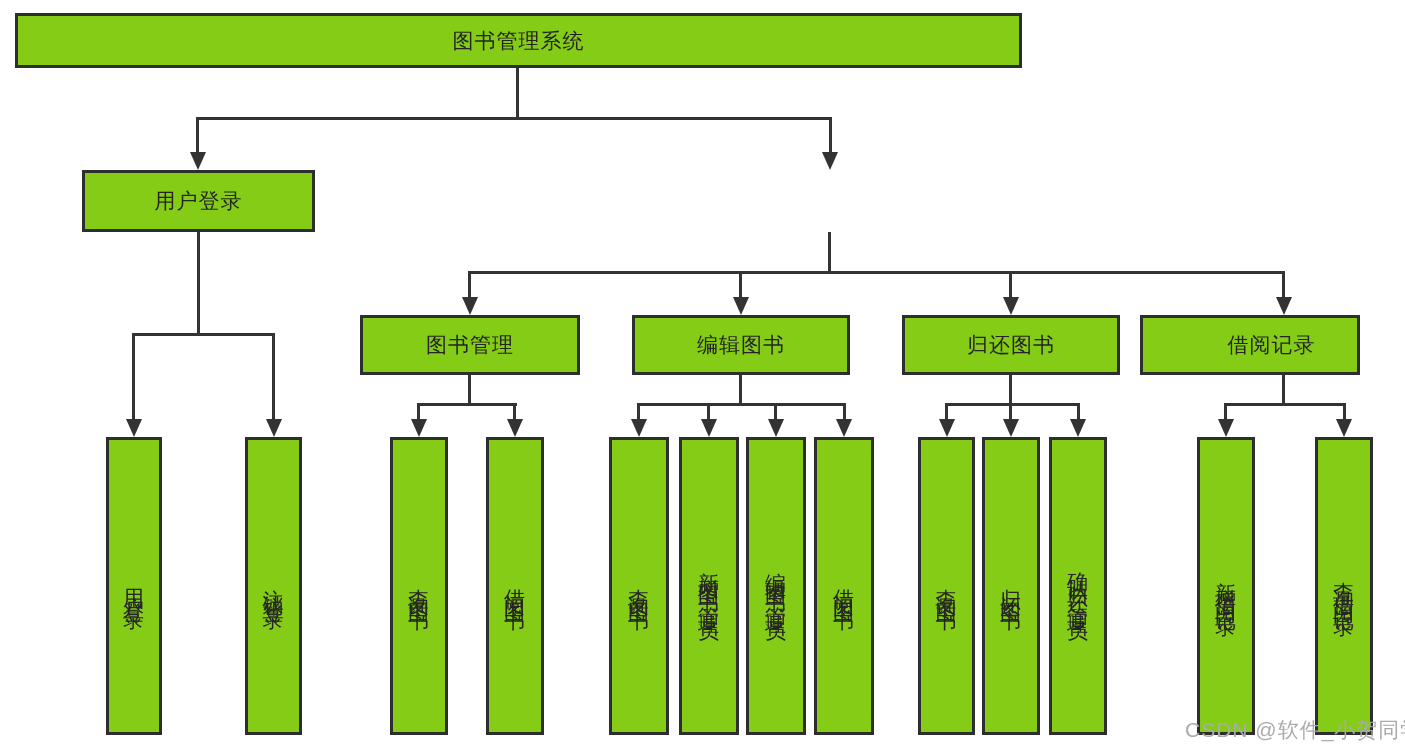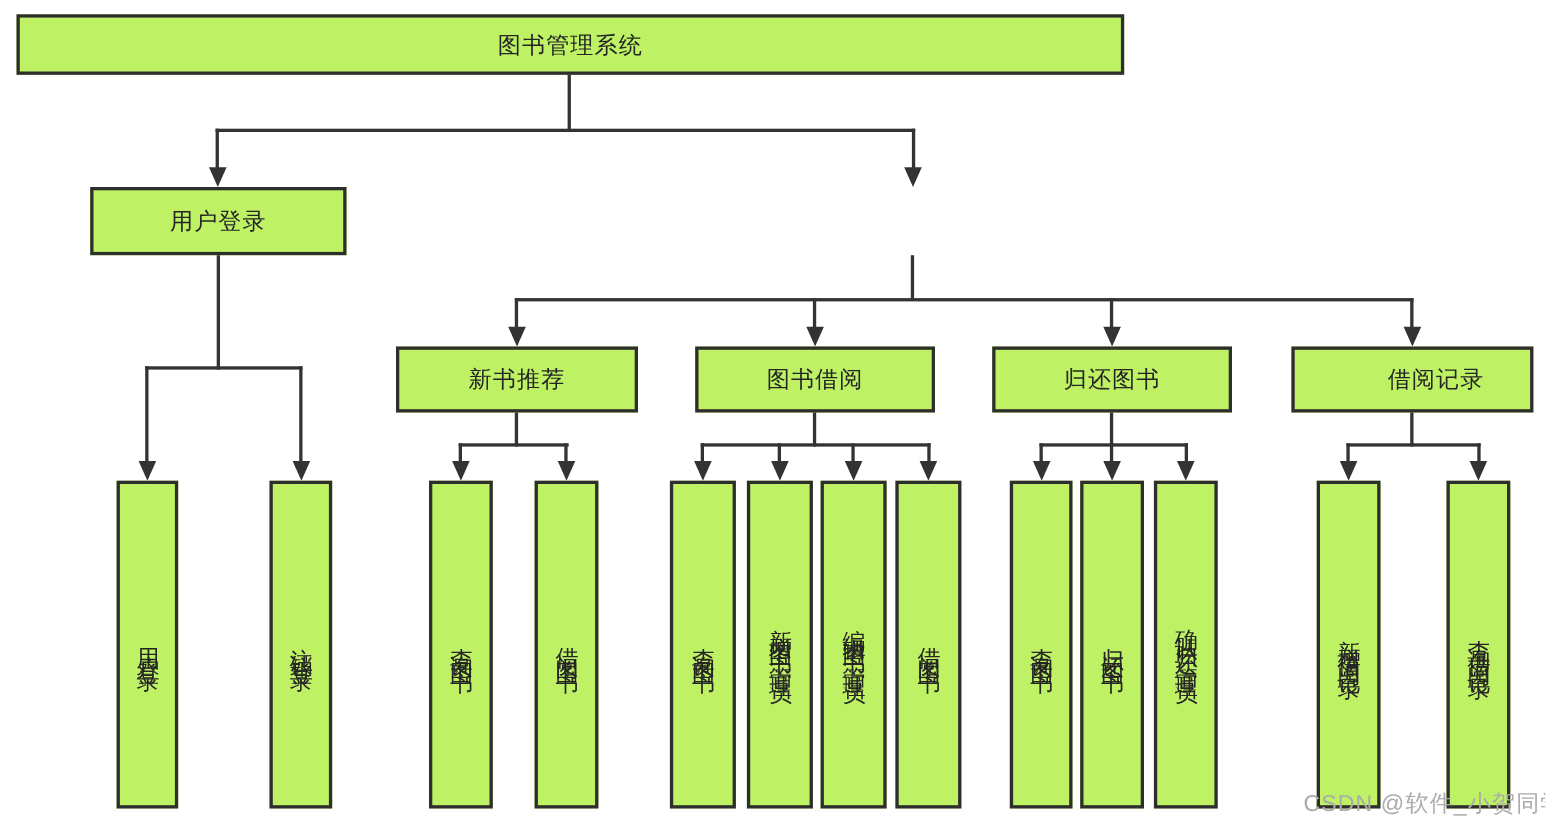--- a/index.html
+++ b/index.html
@@ -1,21 +1,21 @@
 <!DOCTYPE html>
 <html><head>
 <meta charset="utf-8">
 <style>
   html,body{margin:0;padding:0;background:#ffffff;}
   #stage{
     position:relative;width:1405px;height:747px;background:#ffffff;overflow:hidden;
     font-family:"Liberation Sans","DejaVu Sans",sans-serif;color:#222222;
   }
   .box{
-    position:absolute;box-sizing:border-box;border:3px solid #2e2e2e;background:#bef264;
+    position:absolute;box-sizing:border-box;border:3px solid #2e2e2e;background:#84cc16;
     display:flex;align-items:center;justify-content:center;
   }
   .hbox{font-size:21px;letter-spacing:1px;color:#252525;}
   .vbox{
     writing-mode:vertical-lr;text-orientation:mixed;
     font-size:21px;letter-spacing:7px;color:#252525;line-height:1;
   }
   .vline{position:absolute;width:3px;background:#333333;}
   .hline{position:absolute;height:3px;background:#333333;}
   .arrow{
@@ -60,29 +60,29 @@
   <div class="vline" style="left:468px;top:271px;height:30px;"></div>
   <div class="arrow" style="left:462px;top:297px;"></div>
   <div class="vline" style="left:739px;top:271px;height:30px;"></div>
   <div class="arrow" style="left:733px;top:297px;"></div>
   <div class="vline" style="left:1009px;top:271px;height:30px;"></div>
   <div class="arrow" style="left:1003px;top:297px;"></div>
   <div class="vline" style="left:1282px;top:271px;height:30px;"></div>
   <div class="arrow" style="left:1276px;top:297px;"></div>
 
   <div class="box hbox" style="left:360px;top:315px;width:220px;height:60px;">
-    <span>新书推荐</span>
+    <span>图书管理</span>
   </div>
   <div class="box hbox" style="left:632px;top:315px;width:218px;height:60px;">
-    <span>图书借阅</span>
+    <span>编辑图书</span>
   </div>
   <div class="box hbox" style="left:902px;top:315px;width:218px;height:60px;">
     <span>归还图书</span>
   </div>
-  <div class="box hbox" style="left:1174px;top:315px;width:220px;height:60px;padding-left:43px;">
+  <div class="box hbox" style="left:1140px;top:315px;width:220px;height:60px;padding-left:43px;">
     <span>借阅记录</span>
   </div>
 
   <div class="vline" style="left:468px;top:375px;height:31px;"></div>
   <div class="hline" style="left:417px;top:403px;width:100px;"></div>
   <div class="vline" style="left:417px;top:403px;height:18px;"></div>
   <div class="arrow" style="left:411px;top:419px;"></div>
   <div class="vline" style="left:513px;top:403px;height:18px;"></div>
   <div class="arrow" style="left:507px;top:419px;"></div>
 

